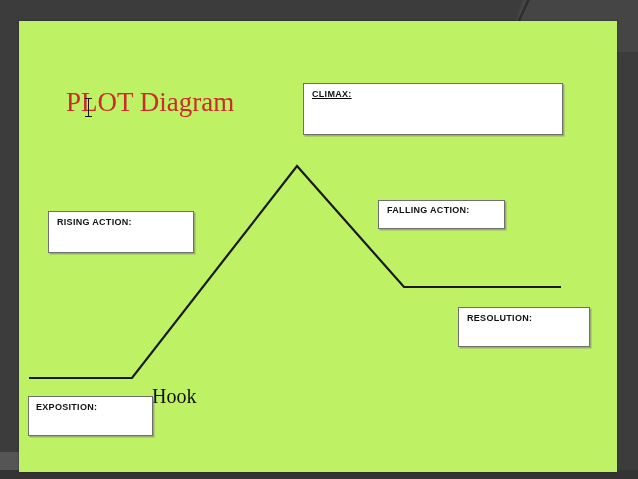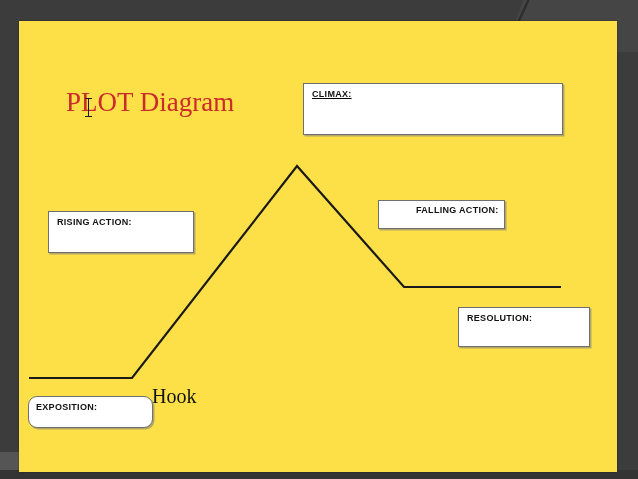--- a/index.html
+++ b/index.html
@@ -49,21 +49,21 @@
     background: #343434;
   }
 
   
   .slide {
     position: absolute;
     left: 19px;
     top: 21px;
     width: 598px;
     height: 451px;
-    background: #fde047;
+    background: #bef264;
     box-shadow: 0 0 2px rgba(0,0,0,0.35);
     overflow: hidden;
   }
 
   .slide-title {
     position: absolute;
     left: 47px;
     top: 66px;
     font-family: "Liberation Serif", serif;
     font-size: 27px;
@@ -108,24 +108,24 @@
     font-size: 9px;
     font-weight: bold;
     color: #111111;
     letter-spacing: 0.3px;
     padding: 5px 0 0 8px;
     white-space: nowrap;
   }
 
   #box-climax        { left: 284px; top: 62px;  width: 260px; height: 52px; text-decoration: underline; }
   #box-rising        { left: 29px;  top: 190px; width: 146px; height: 42px; }
-  #box-falling       { left: 359px; top: 179px; width: 127px; height: 29px; padding-left: 29px; }
+  #box-falling       { left: 359px; top: 179px; width: 127px; height: 29px; }
   #box-falling .label-text { padding-top: 4px; }
   #box-resolution    { left: 421px; top: 286px; width: 132px; height: 40px; margin-left: 18px; }
-  #box-exposition    { left: 9px;   top: 375px; width: 125px; height: 32px; border-radius: 9px; }
+  #box-exposition    { left: 9px;   top: 375px; width: 125px; height: 40px; }
   #box-exposition .label-text { padding-top: 5px; padding-left: 7px; }
 
   
   #plot-svg {
     position: absolute;
     left: 0;
     top: 0;
     width: 598px;
     height: 451px;
   }

